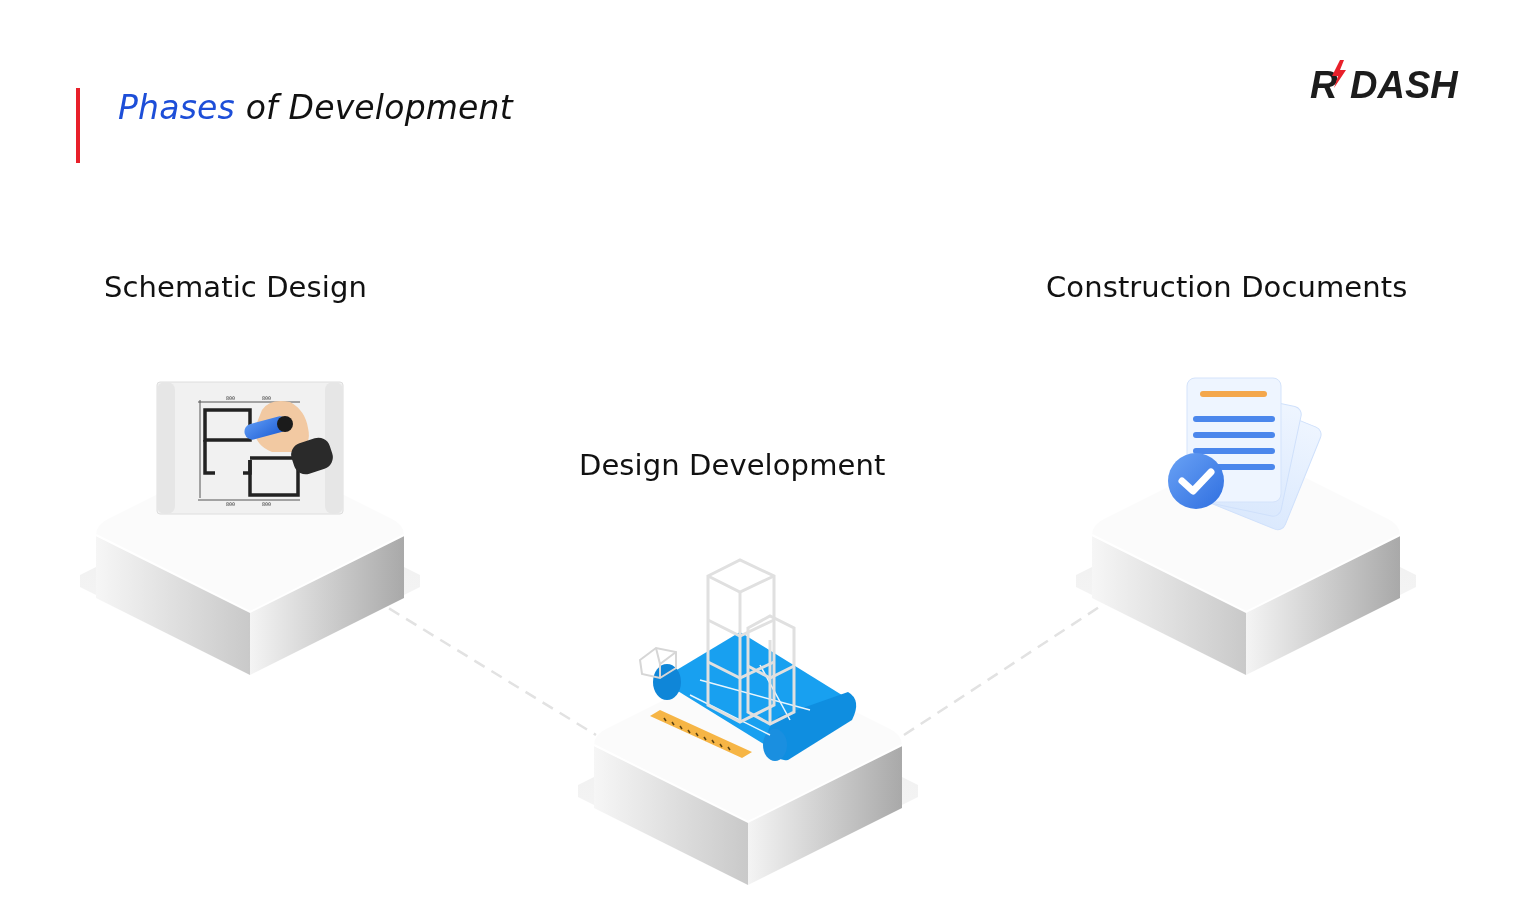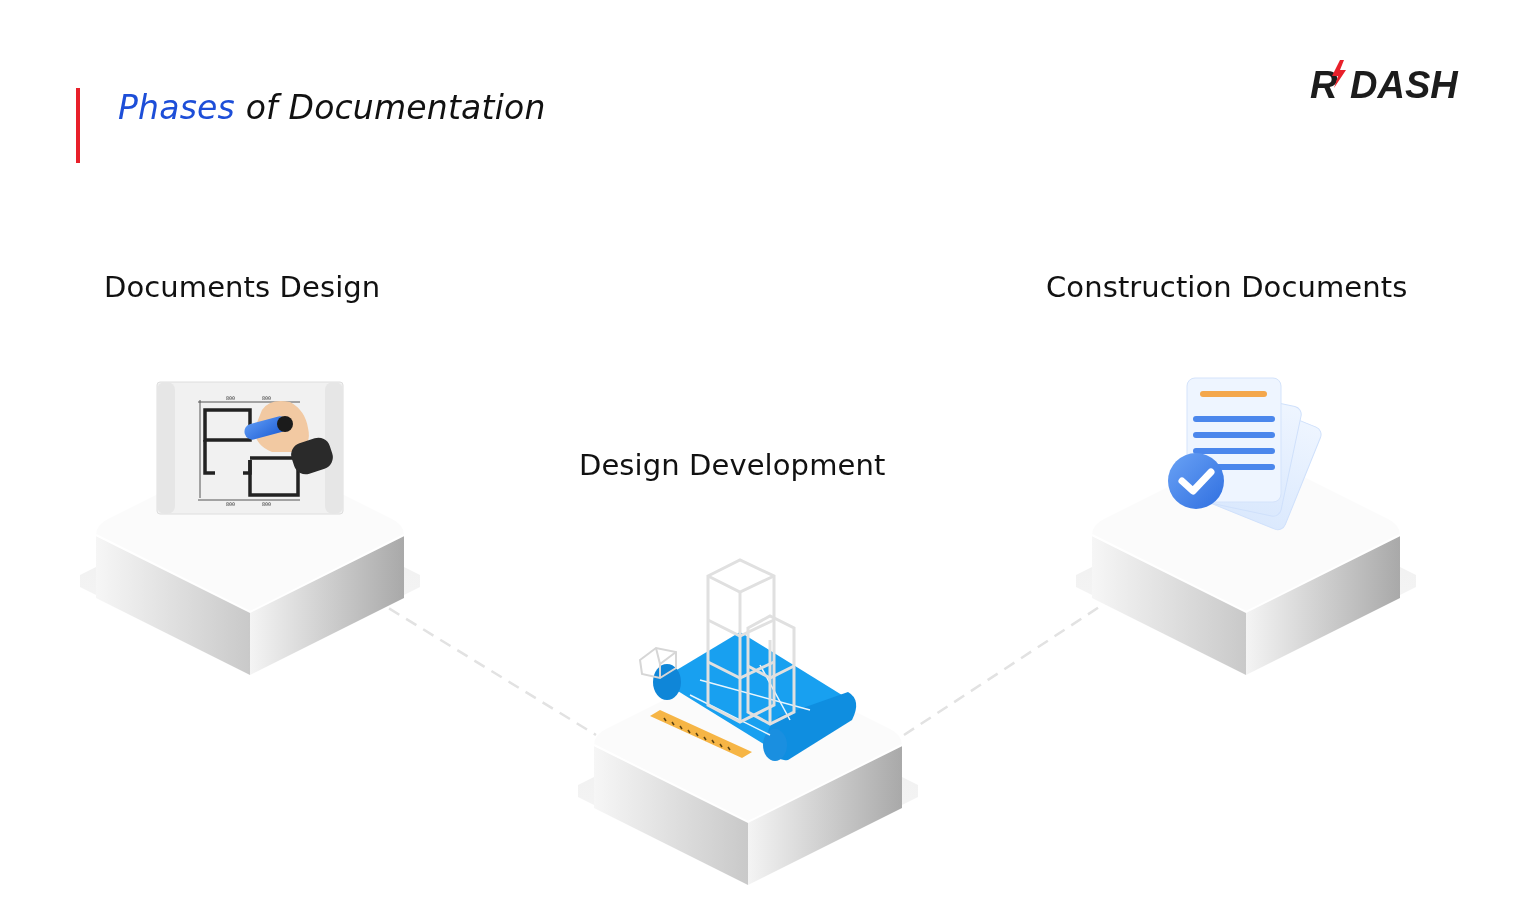--- a/index.html
+++ b/index.html
@@ -25,34 +25,34 @@
     #label-schematic { left: 104px; top: 270px; }
     #label-development { left: 579px; top: 448px; }
     #label-documents { left: 1046px; top: 270px; }
     svg.scene { position: absolute; left: 0; top: 0; }
   </style>
 </head>
 <body>
 
 <div class="title-bar"></div>
 <div class="title">
-  <span class="accent">Phases</span><span> of Documentation</span><br>
+  <span class="accent">Phases</span><span> of Development</span><br>
 </div>
 
 <div class="logo">
   <svg width="160" height="44" viewBox="0 0 160 44">
     <text x="0" y="38" font-family="Liberation Sans, sans-serif" font-weight="700" font-style="italic" font-size="38" fill="#1c1c1c">R</text>
     <g>
       <polygon points="30,0 22,16 28,16 24,28 36,10 30,10 34,0" fill="#e8202a"></polygon>
     </g>
     <text x="40" y="38" font-family="Liberation Sans, sans-serif" font-weight="700" font-style="italic" font-size="38" fill="#1c1c1c">DASH</text>
   </svg>
 </div>
 
-<div class="stage-label" id="label-schematic">Documents Design</div>
+<div class="stage-label" id="label-schematic">Schematic Design</div>
 <div class="stage-label" id="label-development">Design Development</div>
 <div class="stage-label" id="label-documents">Construction Documents</div>
 
 <svg class="scene" width="1536" height="922" viewBox="0 0 1536 922">
   <defs>
     <linearGradient id="sideL" x1="0" y1="0" x2="1" y2="0">
       <stop offset="0" stop-color="#f6f6f6"></stop>
       <stop offset="1" stop-color="#c9c9c9"></stop>
     </linearGradient>
     <linearGradient id="sideR" x1="0" y1="0" x2="1" y2="0">

